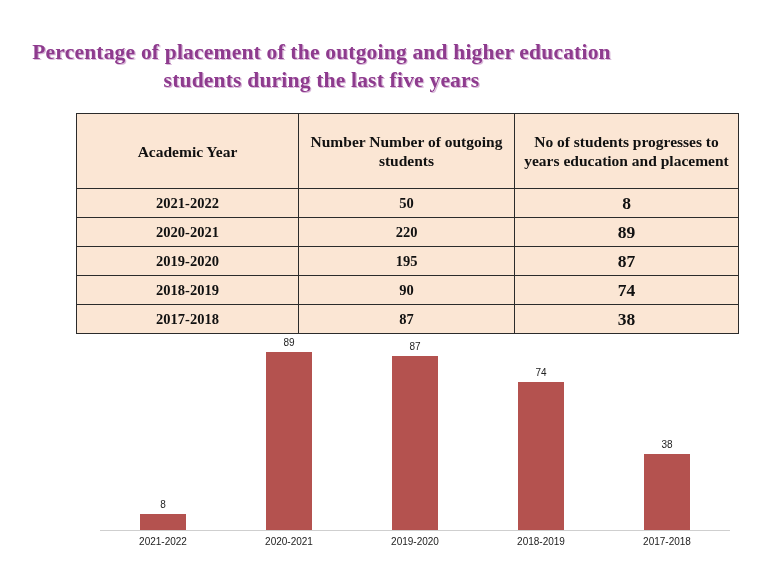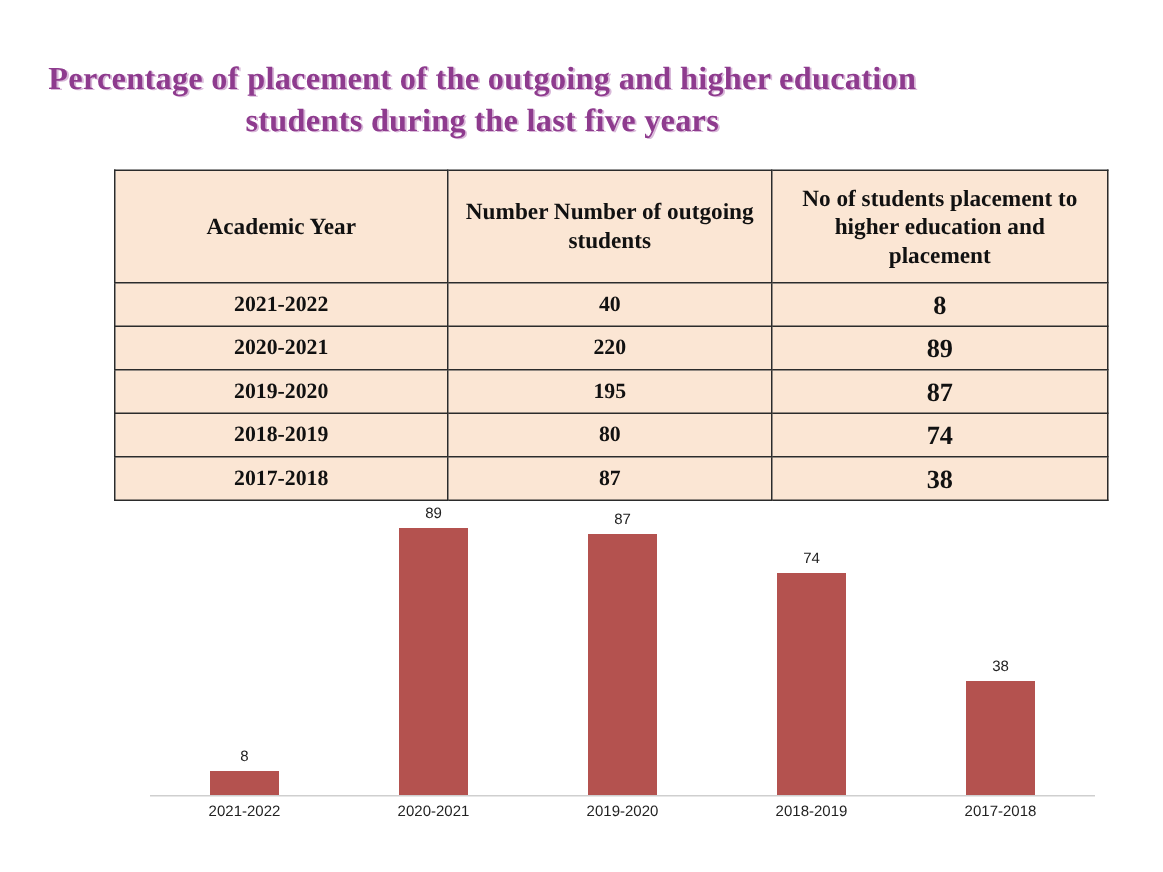--- a/index.html
+++ b/index.html
@@ -121,42 +121,42 @@
 </head>
 <body>
 
 <div id="title">Percentage of placement of the outgoing and higher education students during the last five years</div>
 
 <table id="data-table">
   <thead>
     <tr>
       <th class="cw1">Academic Year</th>
       <th class="cw2">Number Number of outgoing students</th>
-      <th class="cw3">No of students placement to higher education and placement</th>
+      <th class="cw3">No of students progresses to years education and placement</th>
     </tr>
   </thead>
   <tbody>
     <tr>
       <td>2021-2022</td>
-      <td>40</td>
+      <td>50</td>
       <td class="col-hi">8</td>
     </tr>
     <tr>
       <td>2020-2021</td>
       <td>220</td>
       <td class="col-hi">89</td>
     </tr>
     <tr>
       <td>2019-2020</td>
       <td>195</td>
       <td class="col-hi">87</td>
     </tr>
     <tr>
       <td>2018-2019</td>
-      <td>80</td>
+      <td>90</td>
       <td class="col-hi">74</td>
     </tr>
     <tr>
       <td>2017-2018</td>
       <td>87</td>
       <td class="col-hi">38</td>
     </tr>
   </tbody>
 </table>
 

